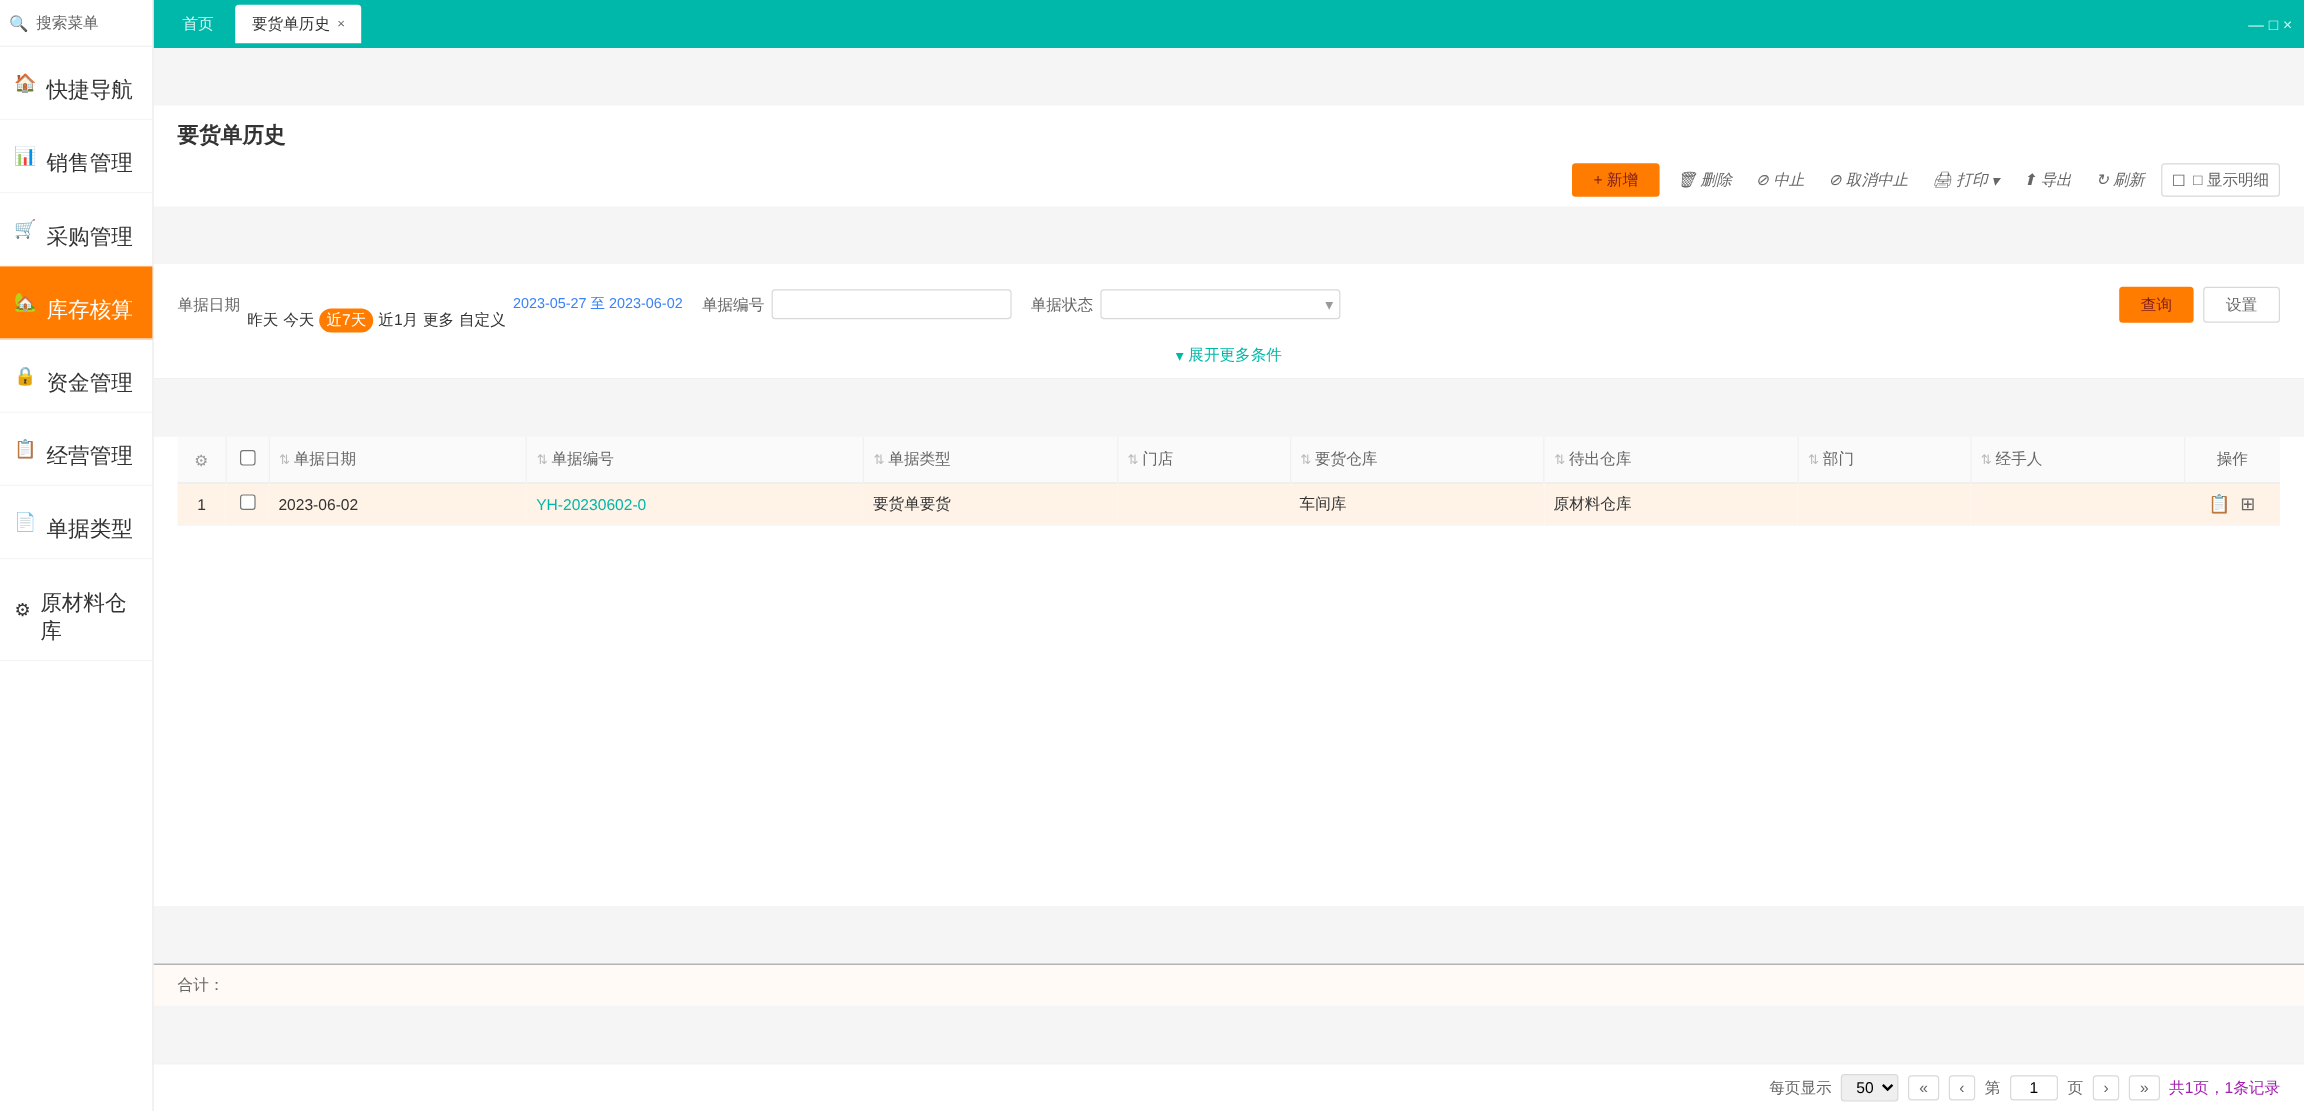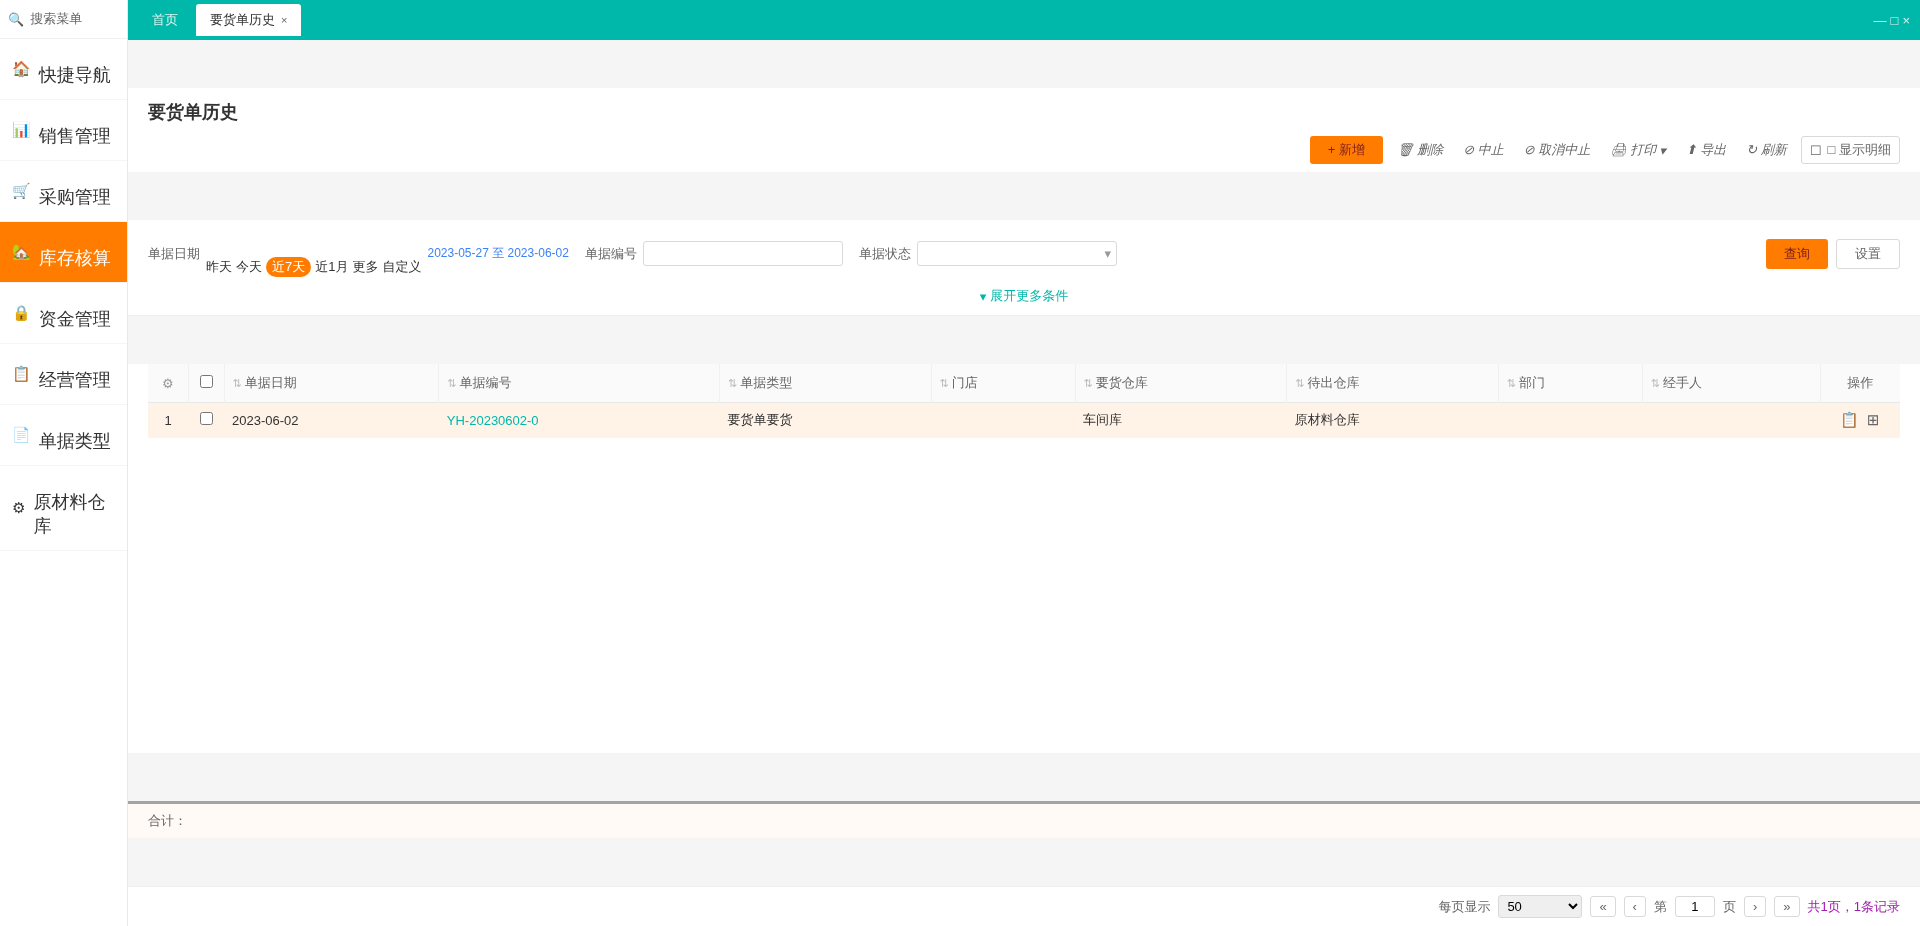--- a/index.html
+++ b/index.html
@@ -234,21 +234,21 @@
     .th-sortable::before { content: '⇅ '; color: #bbb; font-size: 11px; }
     .col-num { width: 40px; text-align: center; }
     .col-check { width: 36px; text-align: center; }
     .col-ops { width: 80px; text-align: center; }
     .link-text { color: #00b8a9; cursor: pointer; }
     .row-action-btn { cursor: pointer; color: #666; font-size: 15px; margin: 0 2px; }
 
     
     .table-footer {
       background: #fffaf5;
-      border-top: 3px solid #a3a3a3;
+      border-top: 1px solid #a3a3a3;
       padding: 8px 20px;
       display: flex;
       align-items: center;
       color: #666;
       font-size: 13px;
     }
 
     
     .pagination {
       background: #fff;
@@ -259,21 +259,22 @@
       justify-content: flex-end;
       gap: 8px;
       flex-shrink: 0;
     }
     .page-size-label { color: #666; }
     .page-size-select {
       border: 1px solid #d9d9d9;
       border-radius: 3px;
       padding: 2px 4px;
       font-size: 13px;
-      width: 84px;
+      width: 48px;
+      text-align: right;
     }
     .page-btn {
       border: 1px solid #d9d9d9;
       background: #fff;
       border-radius: 3px;
       padding: 2px 8px;
       cursor: pointer;
       color: #666;
       font-size: 13px;
     }

